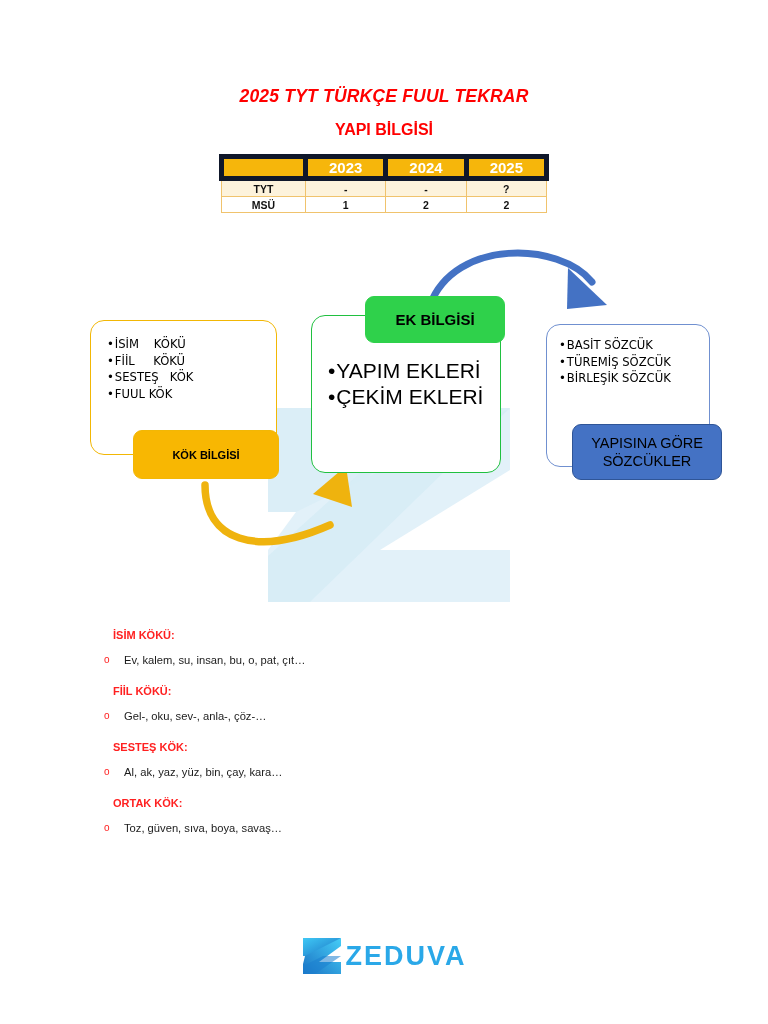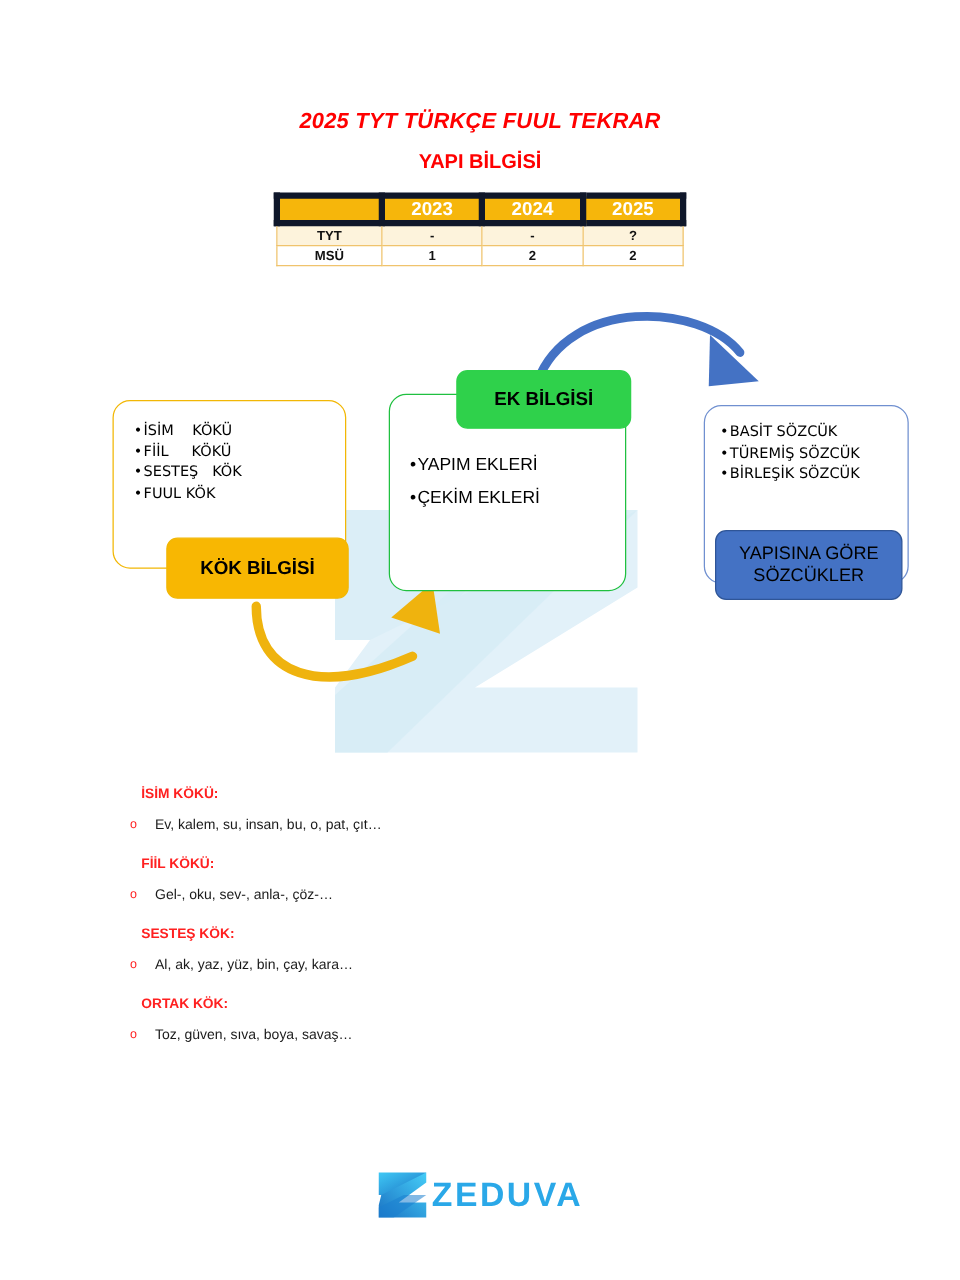--- a/index.html
+++ b/index.html
@@ -98,42 +98,42 @@
   }
 
   .card {
     position: absolute;
     background: #ffffff;
     border-radius: 14px;
     box-sizing: border-box;
   }
   .card.gold   { border: 1.6px solid #f2b705; }
   .card.green  { border: 1.6px solid #20c040; }
-  .card.blue   { border: 1.6px solid #7090d0; margin-left: 17px; }
+  .card.blue   { border: 1.6px solid #7090d0; }
 
   .card ul {
     list-style: none;
     margin: 0;
     padding: 0;
   }
   .card li {
     color: #000000;
     white-space: pre;
   }
   .card li::before {
     content: "\2022";
     margin-right: 1px;
   }
 
   .card-left   { left: 90px; top: 100px; width: 187px; height: 135px; }
   .card-left li   { font-size: 11.6px; line-height: 16.5px; font-family: "DejaVu Sans", sans-serif; }
   .card-left .list { position: absolute; left: 16px; top: 15px; }
 
   .card-mid    { left: 311px; top: 95px; width: 190px; height: 158px; }
-  .card-mid li { font-size: 14px; line-height: 26px; }
+  .card-mid li { font-size: 21px; line-height: 26px; }
   .card-mid .list { position: absolute; left: 16px; top: 42px; }
 
   .card-right  { left: 546px; top: 104px; width: 164px; height: 143px; }
   .card-right li { font-size: 11.6px; line-height: 16.5px; font-family: "DejaVu Sans", sans-serif; }
   .card-right .list { position: absolute; left: 12px; top: 12px; }
 
   .chip {
     position: absolute;
     border-radius: 9px;
     box-sizing: border-box;
@@ -141,21 +141,21 @@
     align-items: center;
     justify-content: center;
     text-align: center;
     color: #000000;
     font-weight: 700;
   }
   .chip-gold {
     left: 133px; top: 210px; width: 146px; height: 49px;
     background: #f8b702;
     border: 1px solid #f2b705;
-    font-size: 15px;
+    font-size: 11px;
   }
   .chip-green {
     left: 365px; top: 76px; width: 140px; height: 47px;
     background: #2fd14b;
     border: 1px solid #2fd14b;
     font-size: 15px;
   }
   .chip-blue {
     left: 572px; top: 204px; width: 150px; height: 56px;
     background: #4472c4;

